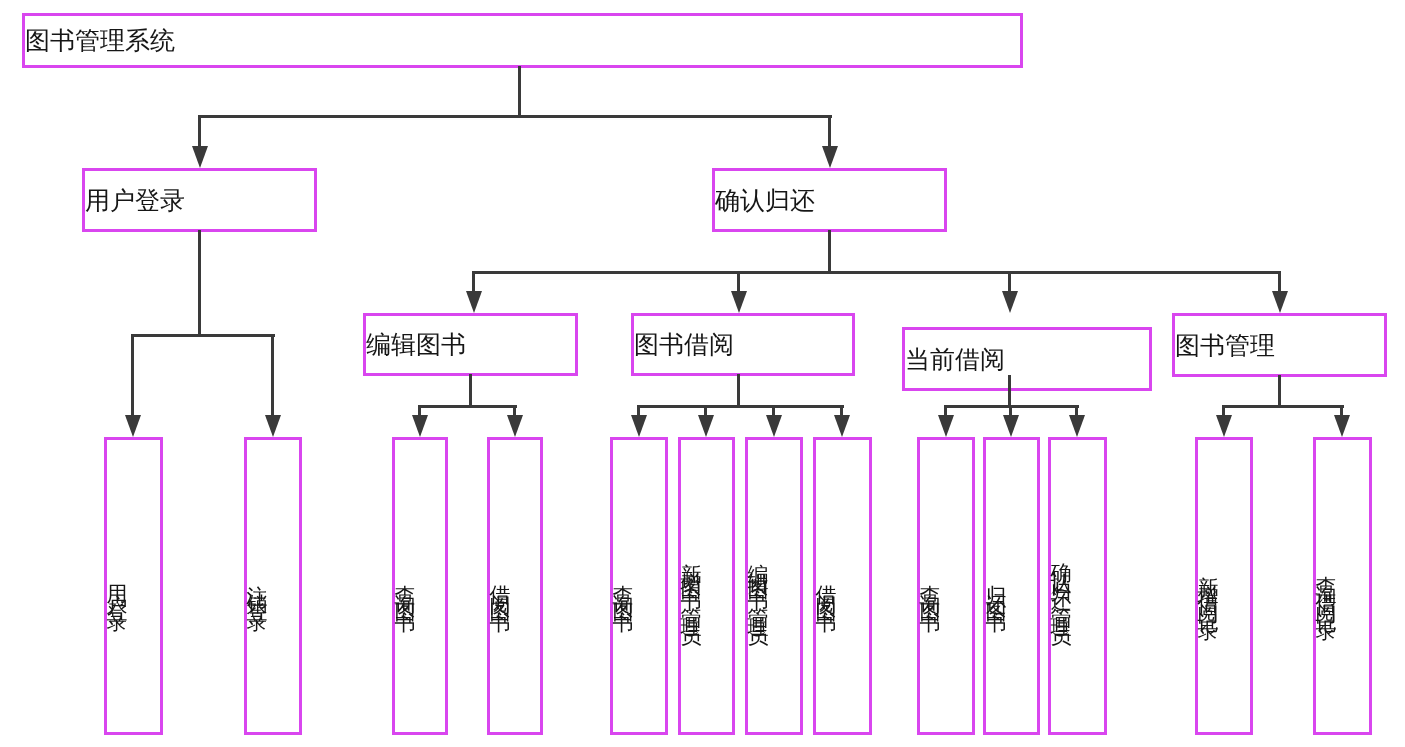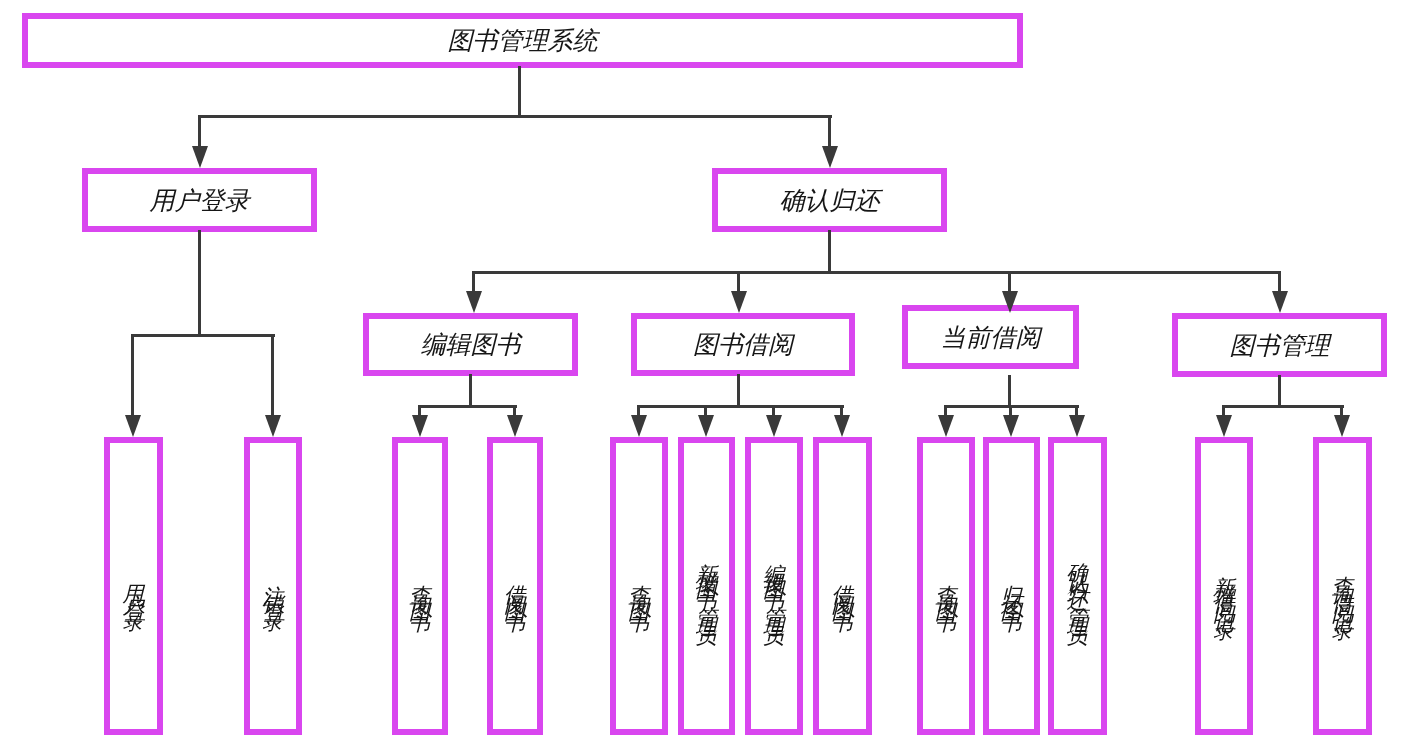--- a/index.html
+++ b/index.html
@@ -1,22 +1,22 @@
 <!DOCTYPE html>
 <html><head>
 <meta charset="utf-8">
 <style>
   html,body{margin:0;padding:0;background:#ffffff;}
   .canvas{
     position:relative;width:1405px;height:747px;background:#ffffff;overflow:hidden;
     font-family:"Liberation Sans","DejaVu Sans",sans-serif;color:#161616;
   }
   .node{
-    position:absolute;background:#ffffff;border:6px solid #d946ef;box-sizing:border-box;
-    display:flex;align-items:center;justify-content:center;font-size:25px;color:#161616;font-style:italic;
+    position:absolute;background:#ffffff;border:3px solid #d946ef;box-sizing:border-box;
+    display:flex;align-items:center;font-size:25px;color:#161616;
   }
   .node span{white-space:nowrap;}
   .leaf span{
     writing-mode:vertical-rl;text-orientation:mixed;
     font-size:21px;letter-spacing:9px;white-space:normal;line-height:1;
   }
   .vl{position:absolute;width:3px;background:#3a3a3a;}
   .hl{position:absolute;height:3px;background:#3a3a3a;}
   .ah{position:absolute;width:0;height:0;border-left:8px solid transparent;
       border-right:8px solid transparent;border-top:22px solid #3a3a3a;}
@@ -40,21 +40,21 @@
   <div class="node" style="left:712px;top:168px;width:235px;height:64px">
     <span>确认归还</span>
   </div>
 
   <div class="node" style="left:363px;top:313px;width:215px;height:63px">
     <span>编辑图书</span>
   </div>
   <div class="node" style="left:631px;top:313px;width:224px;height:63px">
     <span>图书借阅</span>
   </div>
-  <div class="node" style="left:902px;top:305px;width:177px;height:64px">
+  <div class="node" style="left:902px;top:327px;width:250px;height:64px">
     <span>当前借阅</span>
   </div>
   <div class="node" style="left:1172px;top:313px;width:215px;height:64px">
     <span>图书管理</span>
   </div>
 
   <div class="node leaf" style="left:104px;top:437px;width:59px;height:298px">
     <span>用户登录</span>
   </div>
   <div class="node leaf" style="left:244px;top:437px;width:58px;height:298px">

